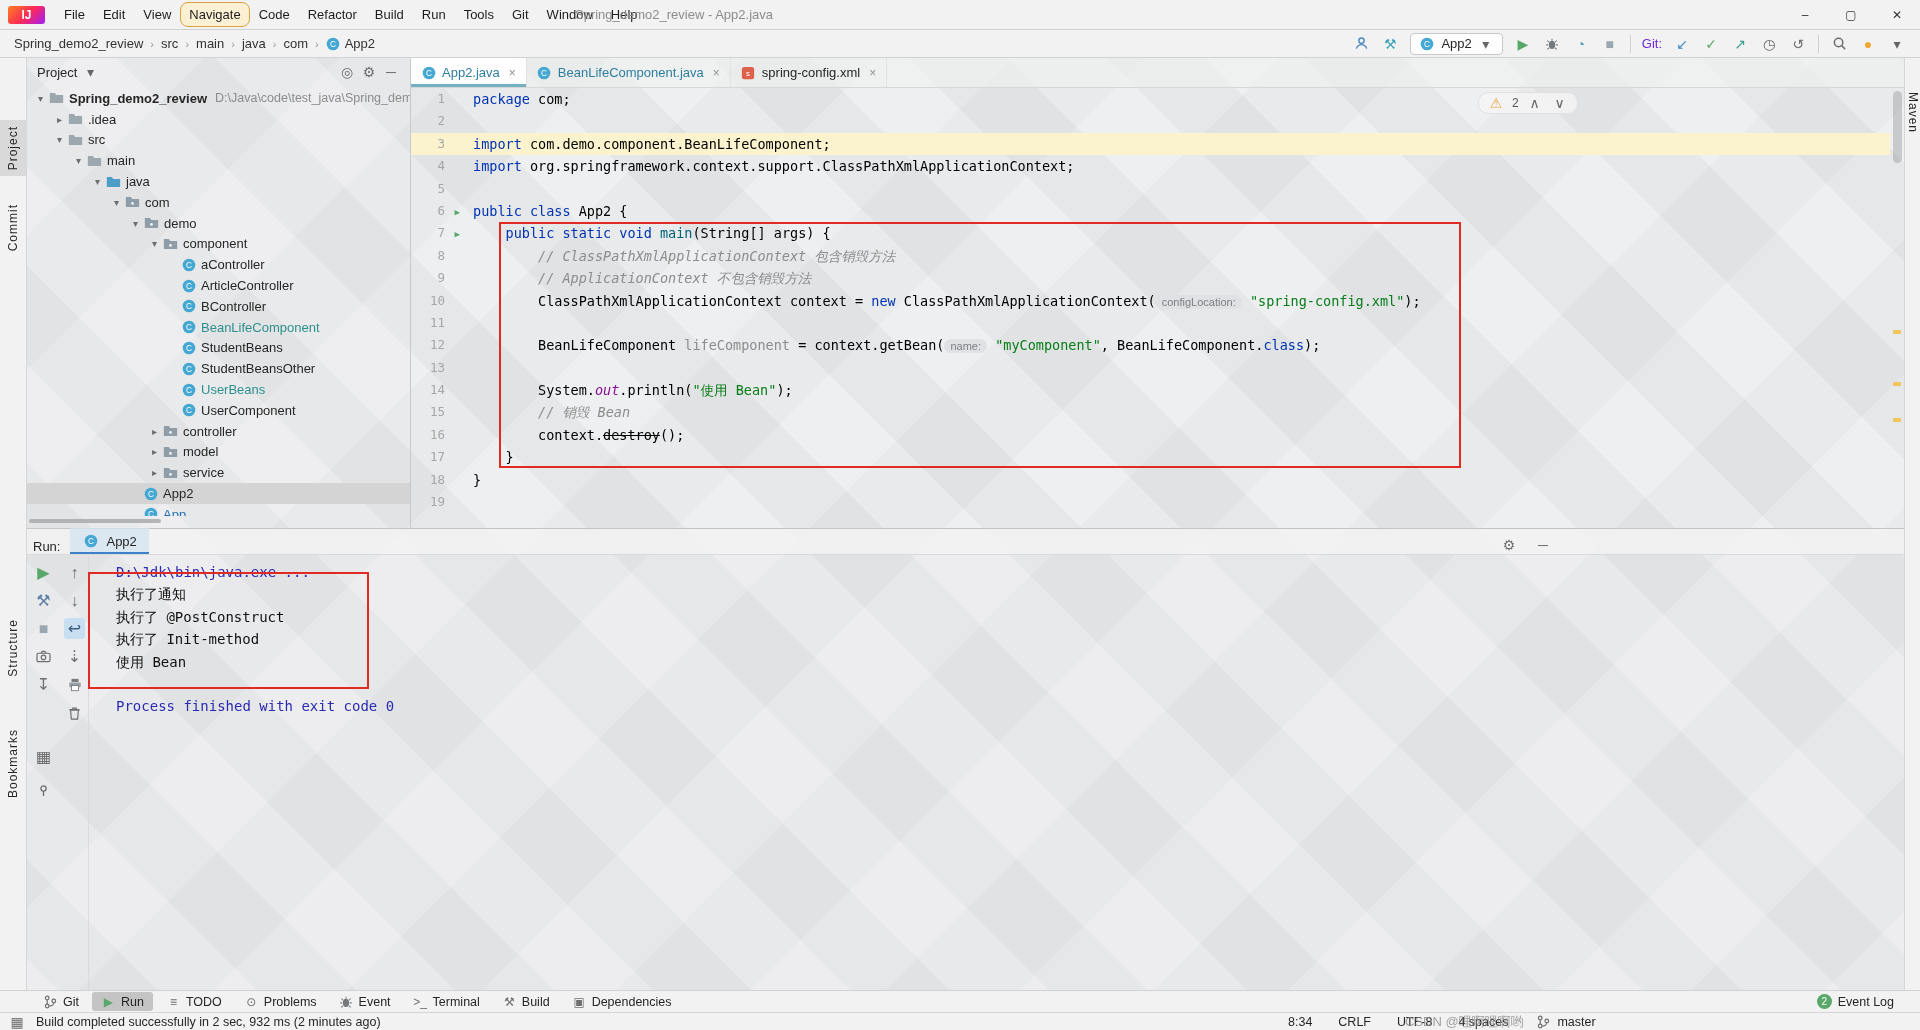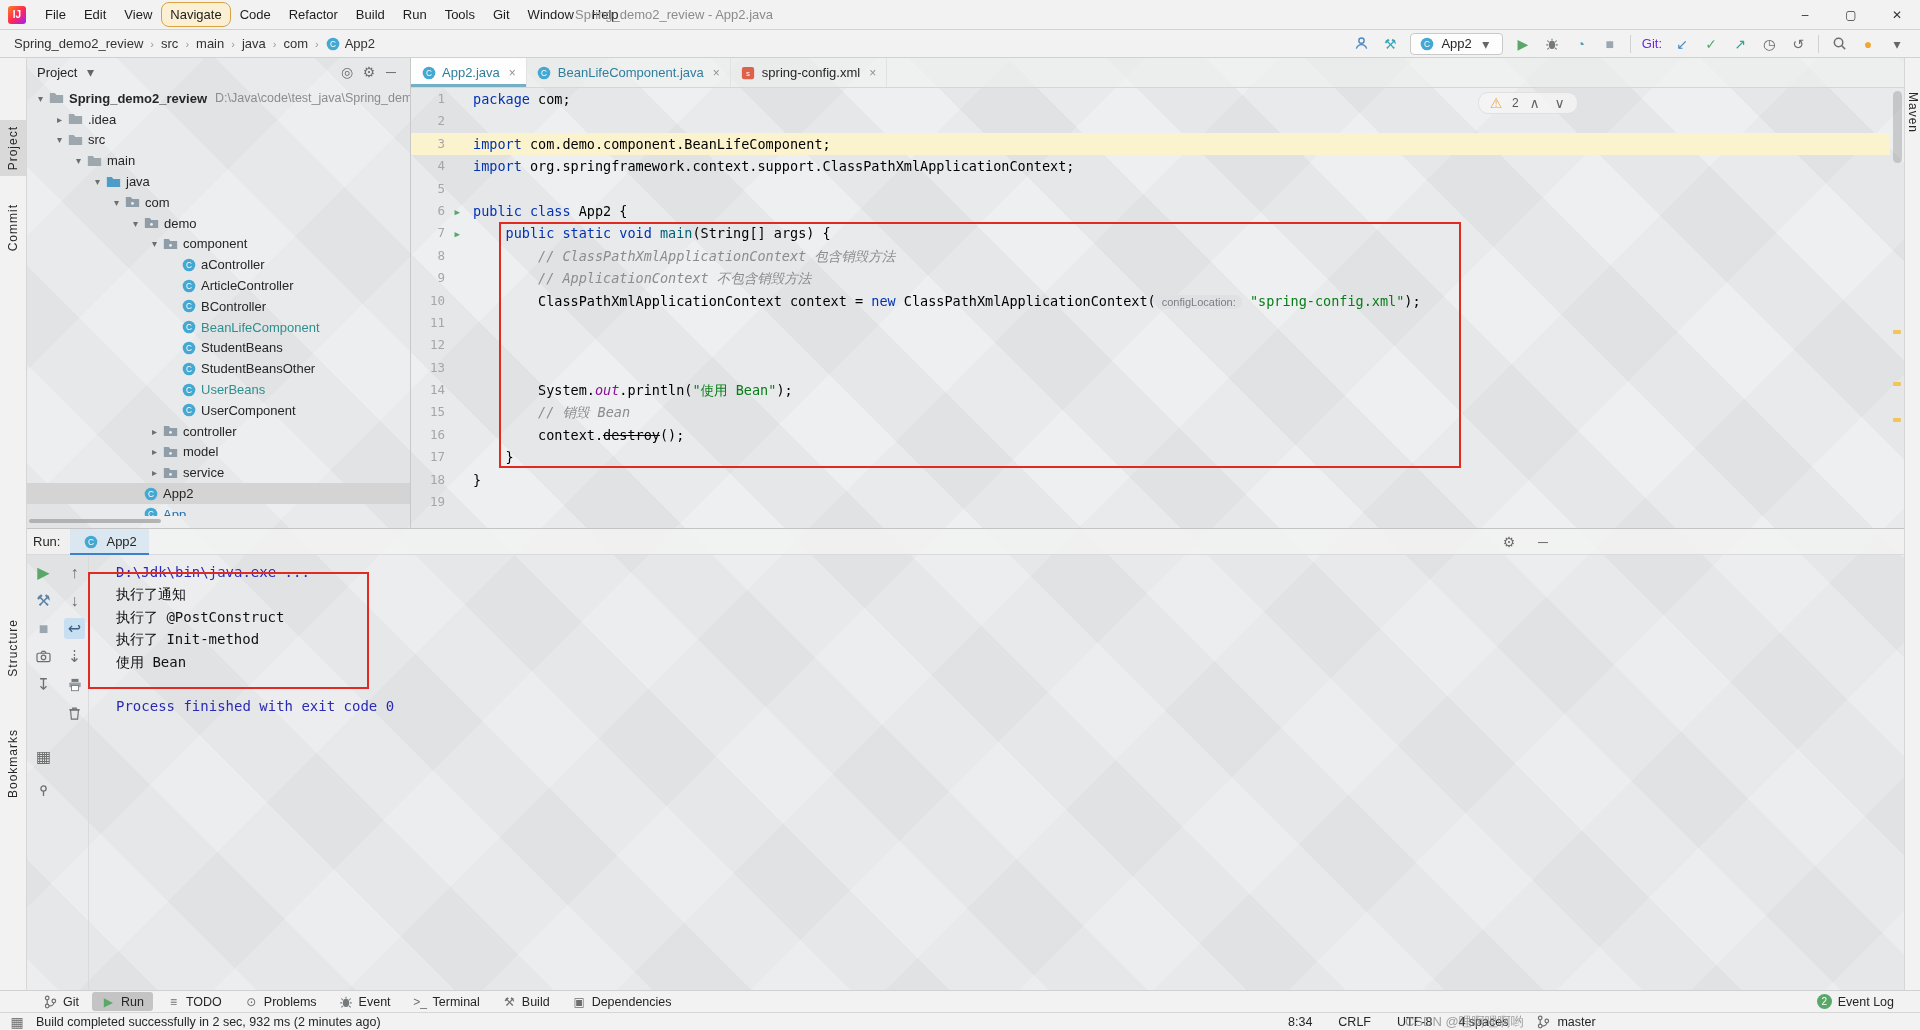--- a/index.html
+++ b/index.html
@@ -11,23 +11,23 @@
     background:
       repeating-linear-gradient(45deg, rgba(255,255,255,.16) 0 70px, rgba(0,0,0,.05) 70px 140px),
       repeating-linear-gradient(-45deg, rgba(255,255,255,.12) 0 95px, rgba(0,0,0,.04) 95px 190px);
   }
   .i{display:inline-flex;align-items:center;justify-content:center;width:18px;height:18px;font-size:14px;line-height:1}
   .vsep{width:1px;height:18px;background:#D1D1D1;display:inline-block}
 
   
   .menubar{position:absolute;left:0;top:0;right:0;height:30px;background:#F2F2F2;border-bottom:1px solid #D1D1D1;
            display:flex;align-items:center;z-index:40}
-  .logo{width:18px;height:18px;border-radius:3px;margin:0 10px 0 8px;flex:none;
+  .logo{width:37px;height:18px;border-radius:3px;margin:0 10px 0 8px;flex:none;
         background:linear-gradient(135deg,#FC801D 0%,#FE2857 52%,#9E1FFF 100%);
-        display:flex;align-items:center;justify-content:center;color:#fff;font-size:10px;font-weight:bold}
+        display:flex;align-items:center;justify-content:center;color:#fff;font-size:12px;font-weight:bold}
   #menu-items{display:flex;align-items:center}
   .menu-item{padding:4px 8px;font-size:13px;color:#1D1D1D;border:1px solid transparent}
   .menu-item.hl{background:#FBF0D3;border:1px solid #D9A343;border-radius:8px}
   .win-title{position:absolute;left:575px;top:7px;color:#8C8C8C;font-size:13px}
   .win-controls{position:absolute;right:0;top:0;display:flex;height:30px}
   .win-btn{width:46px;height:30px;display:flex;align-items:center;justify-content:center;font-size:12px;color:#333}
 
   
   .navbar{position:absolute;top:30px;left:0;right:0;height:28px;background:#F2F2F2;border-bottom:1px solid #D1D1D1;
           display:flex;align-items:center;z-index:39}
@@ -91,21 +91,21 @@
            background:rgba(245,245,245,.8);border:1px solid #E0E0E0;border-radius:10px;padding:1px 8px;z-index:12}
   .red-box{position:absolute;border:2px solid #E02A22;z-index:11;pointer-events:none}
   .rb-code{left:88px;top:164px;width:962px;height:246px}
   .escroll{position:absolute;right:0;top:30px;width:14px;bottom:0}
   .ethumb{position:absolute;top:3px;right:2px;width:9px;height:72px;background:rgba(90,90,90,.25);border-radius:5px}
   .emark{position:absolute;right:3px;width:8px;height:4px;background:#F2C55C;border-radius:1px}
 
   
   .run-panel{position:absolute;left:27px;top:528px;width:1877px;height:462px;border-top:1px solid #C4C4C4;
              background:rgba(248,248,248,.6);z-index:10}
-  .rp-header{height:26px;display:flex;align-items:center;font-size:13px;border-bottom:1px solid #DADADA;
+  .rp-header{height:26px;display:flex;align-items:flex-end;font-size:13px;border-bottom:1px solid #DADADA;
              background:rgba(242,242,242,.85)}
   .rp-label{padding:0 10px 0 6px;color:#262626}
   .rp-tab{display:flex;align-items:center;gap:6px;padding:0 12px;height:26px;background:rgba(212,228,240,.75);
           box-shadow:inset 0 -2px 0 #3C81C9}
   .rp-right{margin-left:auto;margin-right:352px;display:flex;align-items:center;gap:16px;color:#666}
   .rp-toolbar{position:absolute;left:0;top:27px;bottom:0;width:62px;border-right:1px solid #DADADA}
   .rp-col{position:absolute;top:0;bottom:0;width:30px}
   .rp-col.c1{left:1px} .rp-col.c2{left:32px}
   .rt-btn{position:absolute;left:5px;width:21px;height:21px;display:flex;align-items:center;justify-content:center;border-radius:3px}
   .rt-btn.active{background:#C7DFF0}
@@ -573,20 +573,21 @@
         <div class="cline">
           <span class="gut">10</span>
           <span class="ctext"><span class="tk-p">        ClassPathXmlApplicationContext context = </span><span class="tk-k">new</span><span class="tk-p"> ClassPathXmlApplicationContext(</span><span class="tk-h">configLocation:</span><span class="tk-p"> </span><span class="tk-s">"spring-config.xml"</span><span class="tk-p">);</span></span>
         </div>
         <div class="cline">
           <span class="gut">11</span>
           <span class="ctext"></span>
         </div>
         <div class="cline">
           <span class="gut">12</span>
+          <span class="ctext"><span class="tk-p">        BeanLifeComponent </span><span class="tk-g">lifeComponent</span><span class="tk-p"> = context.getBean(</span><span class="tk-h">name:</span><span class="tk-p"> </span><span class="tk-s">"myComponent"</span><span class="tk-p">, BeanLifeComponent.</span><span class="tk-k">class</span><span class="tk-p">);</span></span>
         </div>
         <div class="cline">
           <span class="gut">13</span>
           <span class="ctext"></span>
         </div>
         <div class="cline">
           <span class="gut">14</span>
           <span class="ctext"><span class="tk-p">        System.</span><span class="tk-f">out</span><span class="tk-p">.println(</span><span class="tk-s">"使用 Bean"</span><span class="tk-p">);</span></span>
         </div>
         <div class="cline">

